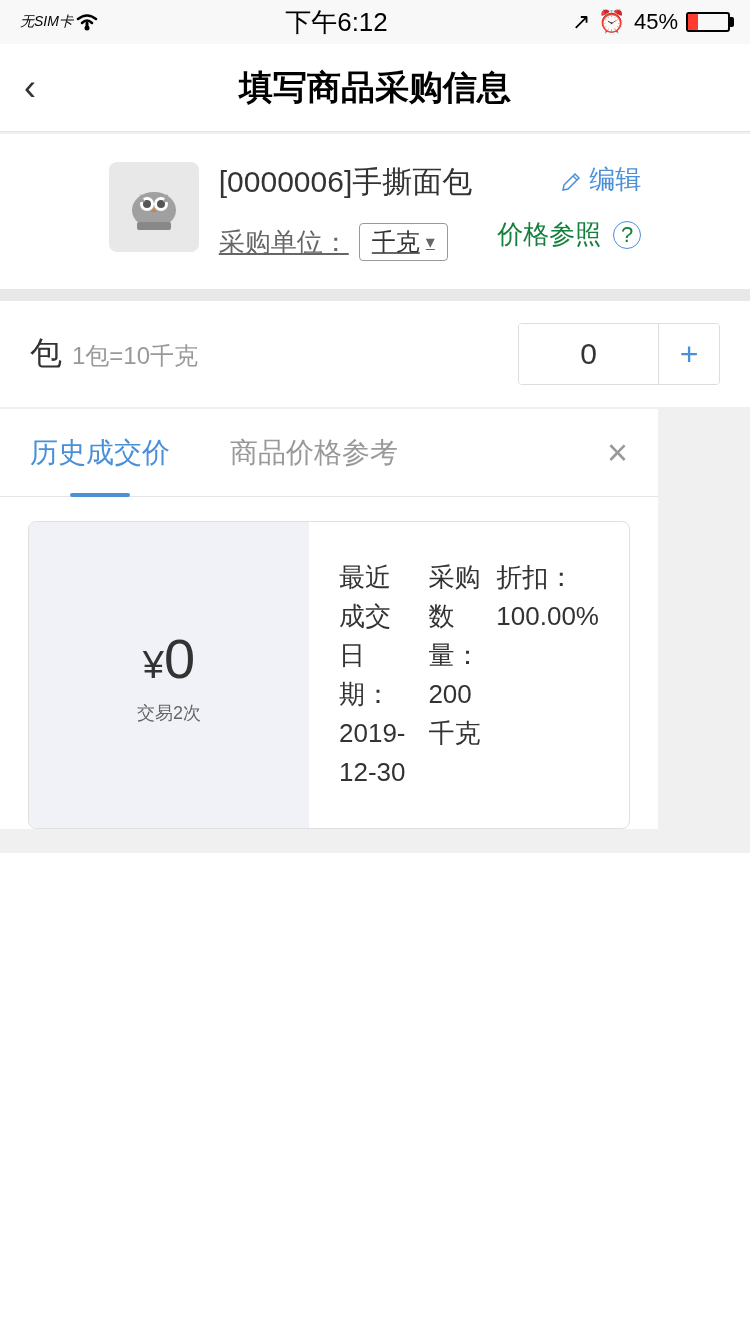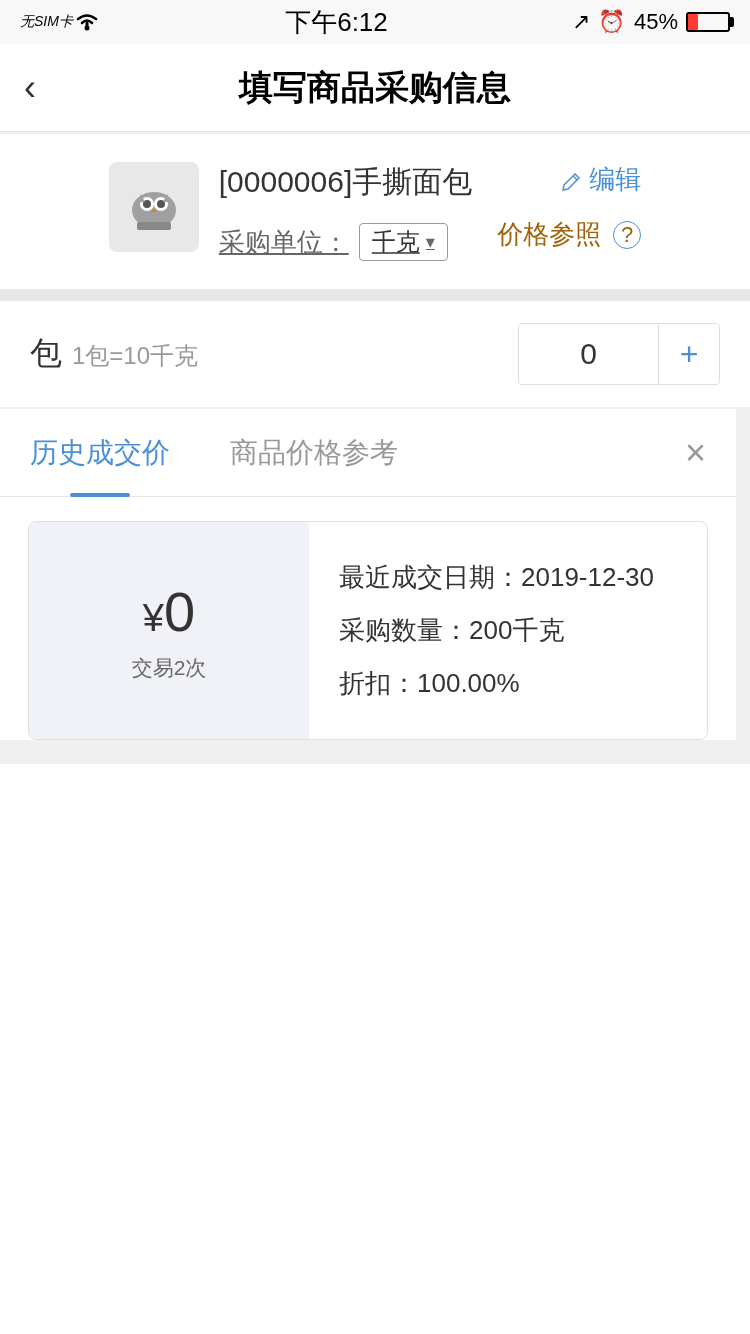--- a/index.html
+++ b/index.html
@@ -155,21 +155,21 @@
       font-size: 26px;
       color: #4a90d9;
       display: flex;
       align-items: center;
       gap: 6px;
       cursor: pointer;
       flex-shrink: 0;
     }
     .price-ref {
       font-size: 26px;
-      color: #a16207;
+      color: #15803d;
       display: flex;
       align-items: center;
       gap: 12px;
       cursor: pointer;
       margin-left: 25px;
     }
 
     
     .divider-bar {
       width: 750px;
@@ -225,21 +225,21 @@
       display: flex;
       align-items: center;
       justify-content: center;
       font-size: 32px;
       color: #4a90d9;
       cursor: pointer;
     }
 
     
     .tabs-panel {
-      width: 736px;
+      width: 658px;
       background: #fff;
       margin-top: 2px;
     }
     .tabs-header {
       display: flex;
       align-items: center;
       justify-content: space-between;
       padding: 0 30px;
       border-bottom: 1px solid #e5e5e5;
       height: 88px;
@@ -295,29 +295,29 @@
       justify-content: center;
       padding: 40px 20px;
       flex-shrink: 0;
     }
     .history-price-value {
       font-size: 56px;
       color: #333;
       font-weight: 300;
     }
     .history-trade-count {
-      font-size: 21px;
+      font-size: 18px;
       color: #666;
       margin-top: 10px;
     }
     .history-details-section {
       flex: 1;
       padding: 36px 30px;
       display: flex;
-      flex-direction: column;
+      flex-direction: row;
       justify-content: center;
       gap: 14px;
     }
     .history-detail-row {
       font-size: 26px;
       color: #333;
       line-height: 1.5;
     }
 
     

